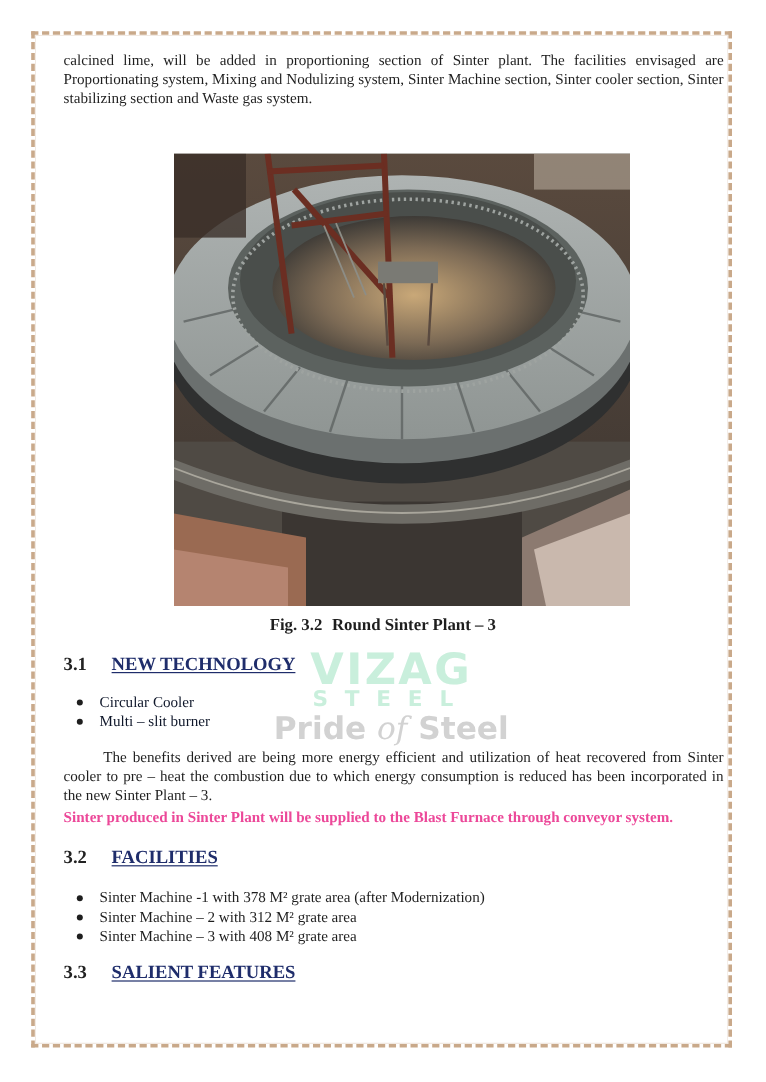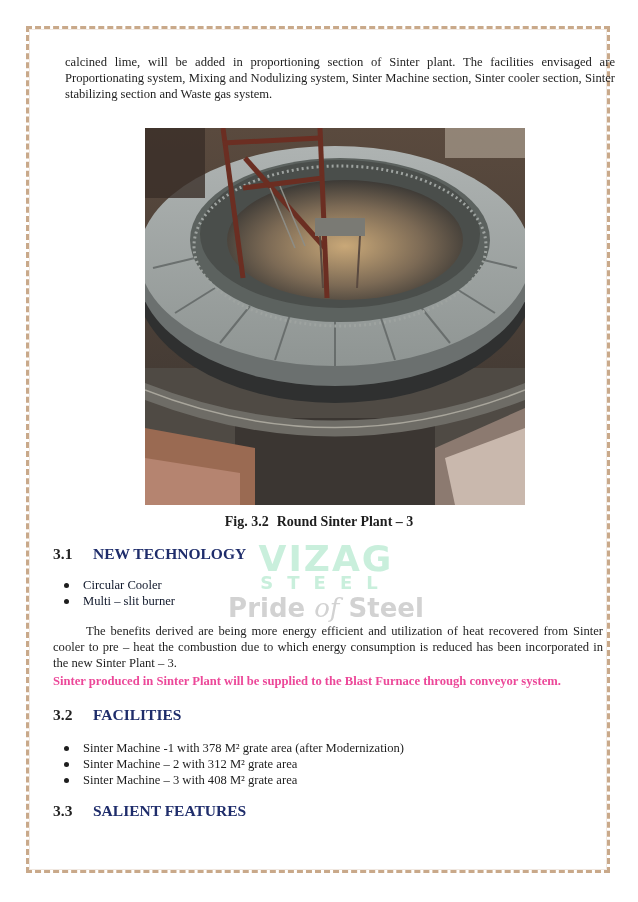--- a/index.html
+++ b/index.html
@@ -52,21 +52,21 @@
       font-family: "DejaVu Sans", sans-serif; font-weight: bold; font-size: 26px;
       color: #d2d2d2; line-height: 26px;
     }
     .wm-pride .of { font-family: "DejaVu Serif", serif; font-style: italic; font-weight: normal; }
 
     .heading {
       position: absolute; left: 53px; font-weight: bold; font-size: 15.5px;
       line-height: 18px; white-space: nowrap;
     }
     .heading .num { display: inline-block; width: 40px; color: #222222; }
-    .heading .title { color: #1f2d6b; text-decoration-thickness: 1px; text-underline-offset: 2px; }
+    .heading .title { color: #1f2d6b; text-decoration: underline; text-decoration-thickness: 1px; text-underline-offset: 2px; }
     #h31 { top: 545px; }
     #h32 { top: 706px; }
     #h33 { top: 802px; }
 
     .bullets {
       position: absolute; left: 62px; margin: 0; padding: 0; list-style: none;
       font-size: 12.6px; line-height: 16px;
     }
     .bullets li { position: relative; padding-left: 21px; }
     .bullets li::before {
@@ -78,21 +78,21 @@
     #b32 { top: 740px; }
 
     #p2 { top: 623px; text-indent: 33px; }
     #p3 { top: 673px; font-weight: bold; color: #ec4899; text-align: left; }
   </style>
 </head>
 <body>
 
 <div class="page-frame"></div>
 
-<p class="para" id="p1" style="margin:12px">calcined lime, will be added in proportioning section of Sinter plant. The facilities envisaged are Proportionating system, Mixing and Nodulizing system, Sinter Machine section, Sinter cooler section, Sinter stabilizing section and Waste gas system.</p>
+<p class="para" id="p1" style="margin:0">calcined lime, will be added in proportioning section of Sinter plant. The facilities envisaged are Proportionating system, Mixing and Nodulizing system, Sinter Machine section, Sinter cooler section, Sinter stabilizing section and Waste gas system.</p>
 
 <div class="photo">
   <svg width="380" height="377" viewBox="0 0 380 377" xmlns="http://www.w3.org/2000/svg">
     <defs>
       <linearGradient id="sky" x1="0" y1="0" x2="0" y2="1">
         <stop offset="0" stop-color="#5a4a3e"></stop>
         <stop offset="1" stop-color="#3a3430"></stop>
       </linearGradient>
       <linearGradient id="ringTop" x1="0" y1="0" x2="0" y2="1">
         <stop offset="0" stop-color="#aeb3b2"></stop>

